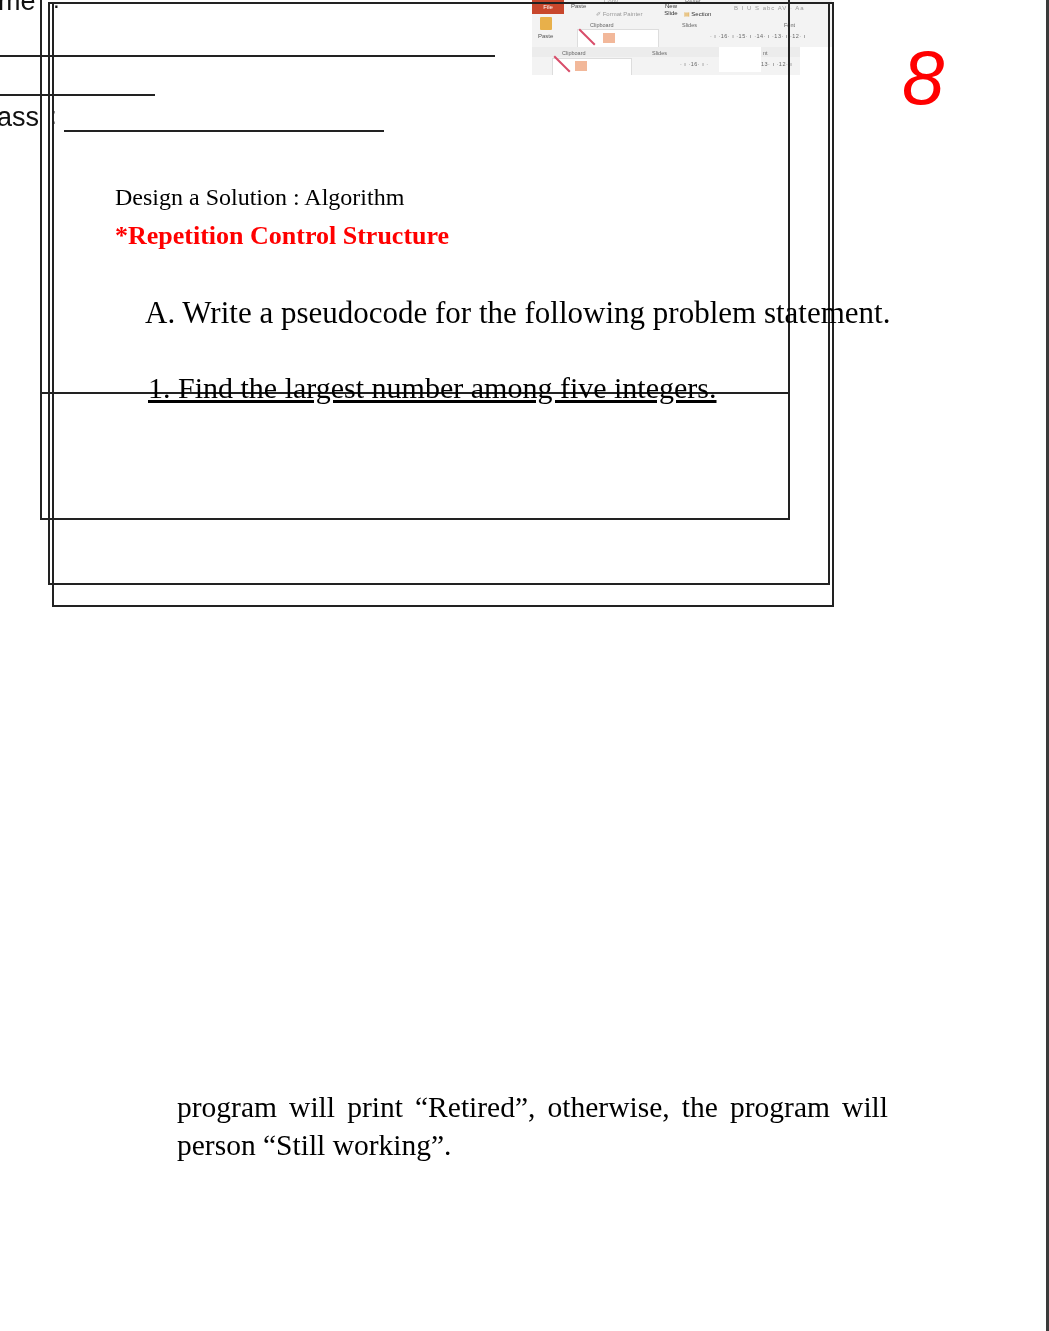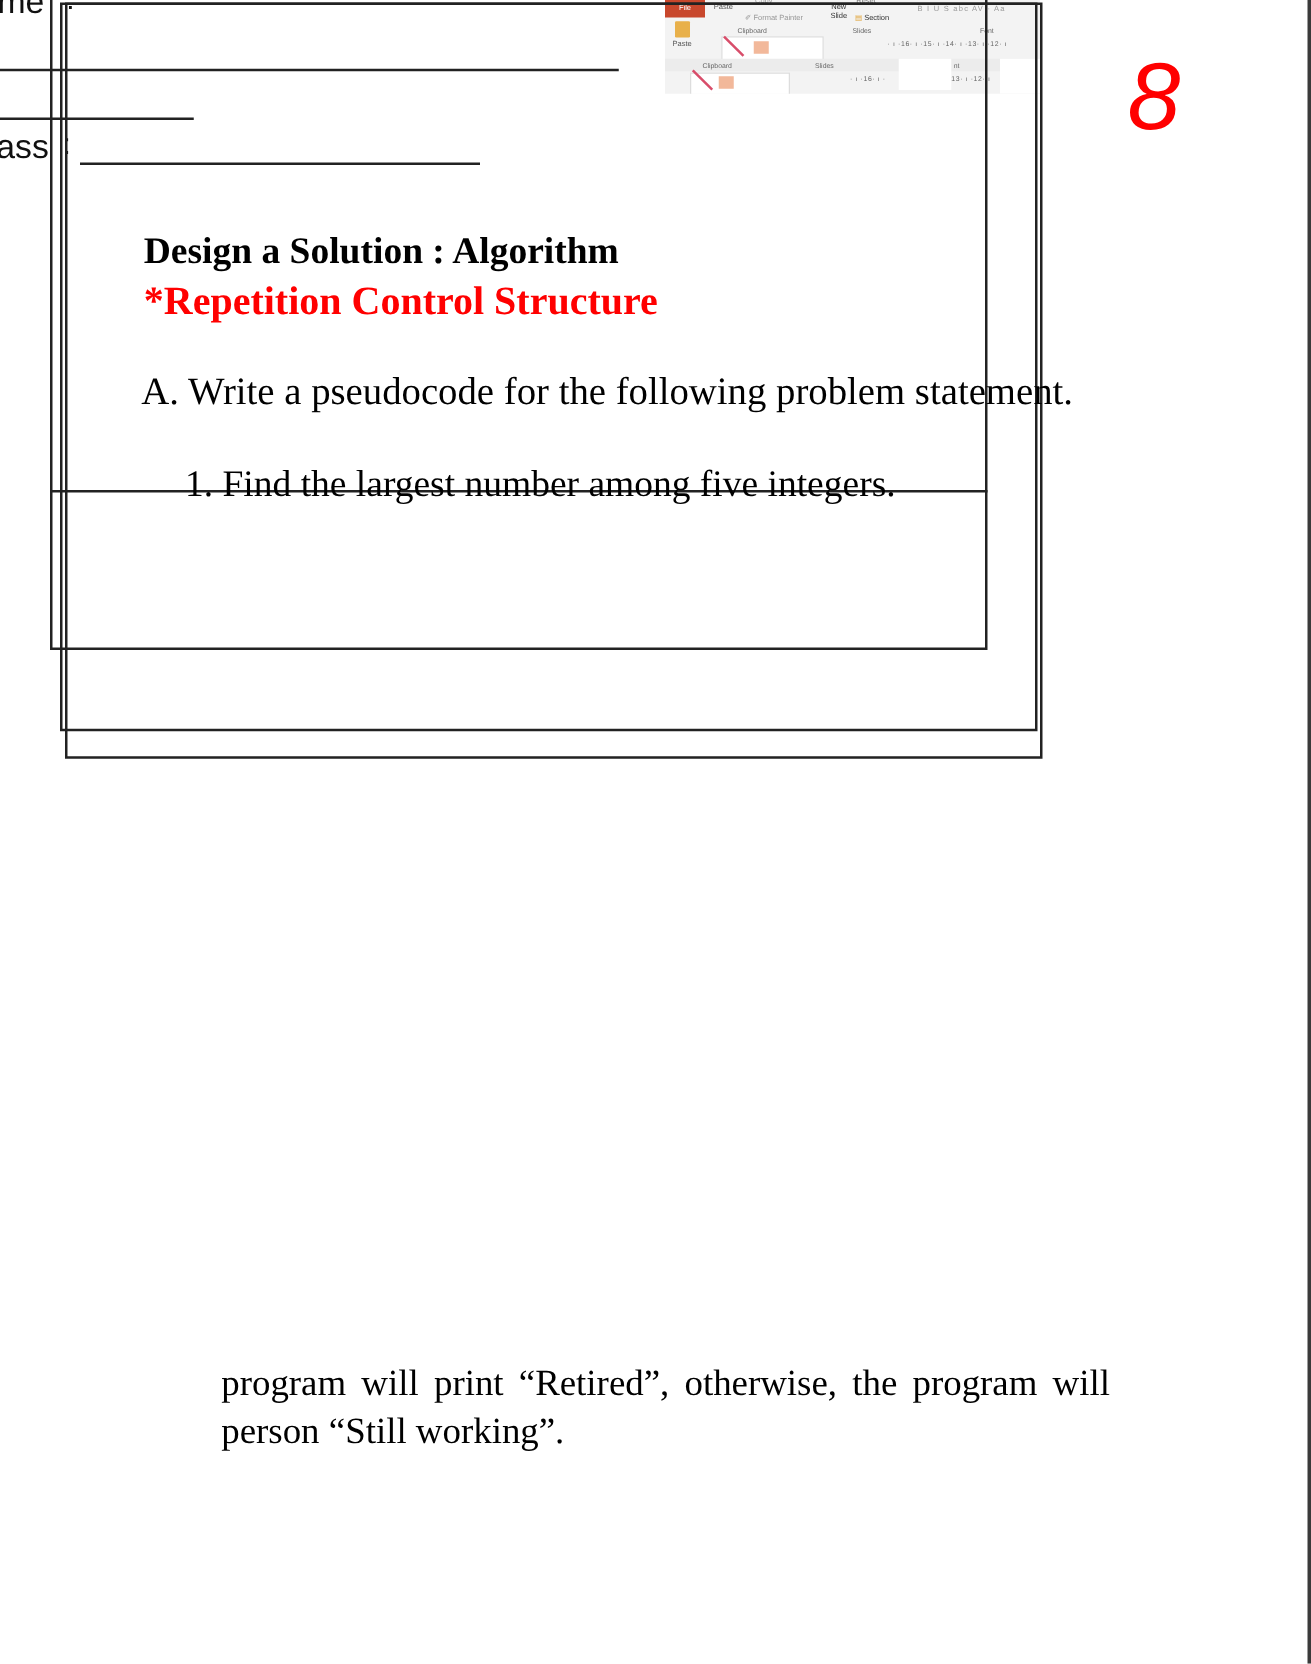--- a/index.html
+++ b/index.html
@@ -75,34 +75,35 @@
 
     .big-number {
       font-family: "Liberation Sans", sans-serif;
       font-style: italic;
       font-size: 76px;
       color: #ff0000;
       line-height: 1;
     }
 
     .title {
-      font-weight: bold;
-      font-size: 30px;
+      font-weight: normal;
+      font-size: 24px;
       line-height: 1.25;
       text-align: right;
     }
     .subtitle {
       font-weight: bold;
-      font-size: 32px;
+      font-size: 26px;
       color: #ff0000;
       line-height: 1.25;
     }
     .instr {
       font-size: 31px;
       line-height: 1.2;
+      margin-left: 32px;
     }
     .problem {
       font-size: 30px;
       line-height: 1.2;
     }
     .problem2 {
       font-size: 29.5px;
       line-height: 38px;
       text-align: justify;
       width: 742px;
@@ -182,21 +183,21 @@
 <div class="hline" style="left:40px; top:392px; width:750px;"></div>
 <div class="vline" style="left:43px; top:0; height:1px; background:transparent;"></div>
 
 <div class="abs big-number" style="left:902px; top:40px;">8</div>
 
 <div class="abs title" style="left:115px; top:182px;">Design a Solution : Algorithm</div>
 <div class="abs subtitle" style="left:115px; top:220px;">*Repetition Control Structure</div>
 
 <div class="abs instr" style="left:113px; top:294px; white-space:nowrap;">A. Write a pseudocode for the following problem statement.</div>
 
-<div class="abs problem" style="left:148px; top:370px; white-space:nowrap;">1. Find the largest number among five integers.</div>
+<div class="abs problem" style="left:148px; top:370px; white-space:nowrap;text-decoration:underline;">1. Find the largest number among five integers.</div>
 
 <div class="abs problem2" style="left:146px; top:1088px;">
   <span class="rest">
     <span class="j">program will print “Retired”, otherwise, the program will</span>
     <span>person “Still working”.</span>
   </span>
 </div>
 
 <div class="right-edge"></div>
 

